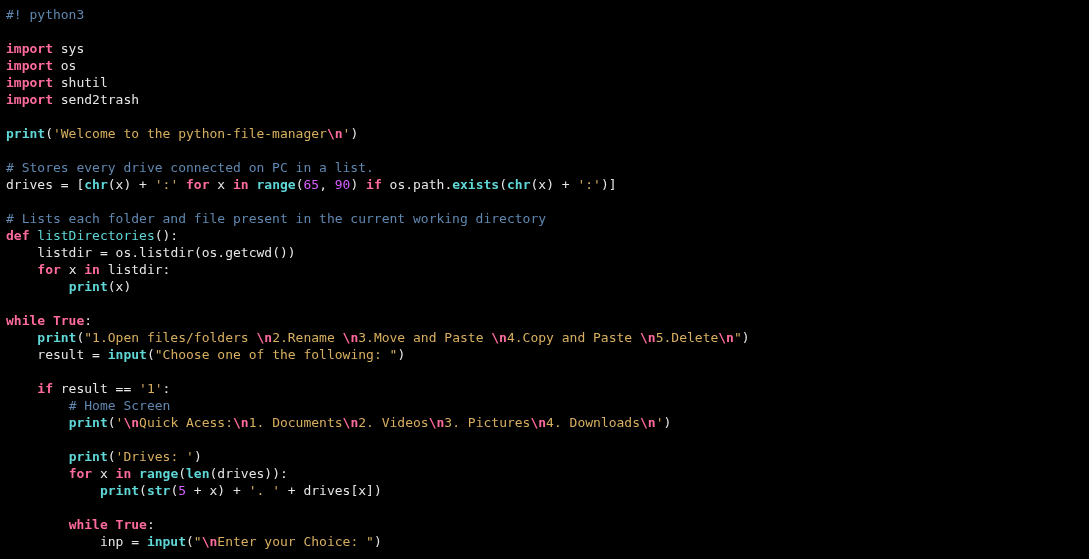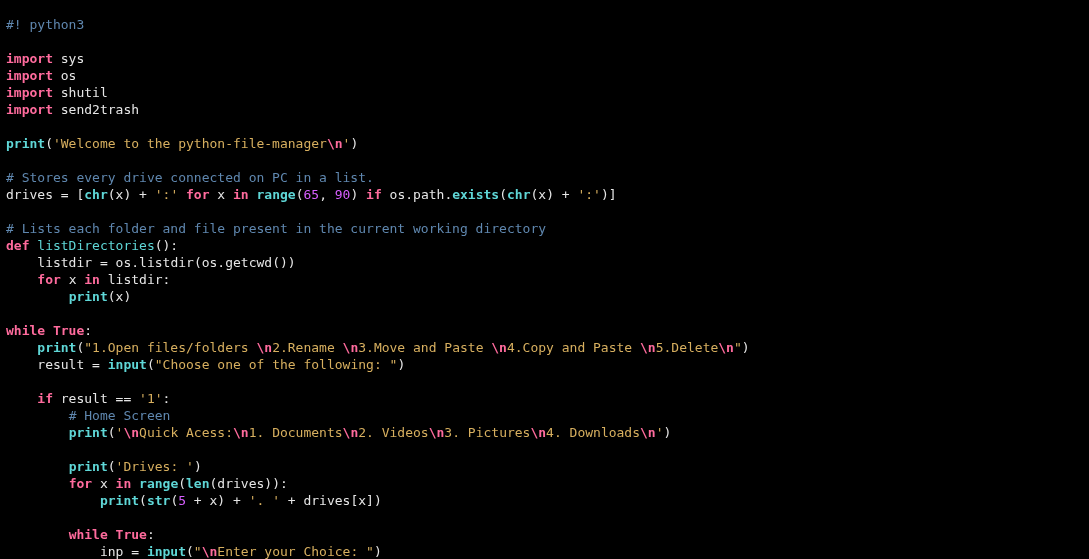--- a/index.html
+++ b/index.html
@@ -1,17 +1,17 @@
 <!DOCTYPE html>
 <html><head>
 <meta charset="utf-8">
 <style>
   html,body{margin:0;padding:0;background:#000;width:1089px;height:559px;overflow:hidden}
   pre.code{
-    margin:0;padding:16px 6px 0 6px;
+    margin:0;padding:6px 6px 0 6px;
     font-family:Consolas,Menlo,"DejaVu Sans Mono",monospace;
     font-size:13px;line-height:17px;white-space:pre;
     color:#e6e6e6;background:#000;
   }
   .kw{color:#ff6b9d;font-weight:bold}   
   .kw2{color:#ff6b9d;font-weight:bold}  
   .fn{color:#5fd7d7;font-weight:bold}   
   .def{color:#5fd7d7}                   
   .str{color:#d7af5f}                   
   .esc{color:#ff6b9d;font-weight:bold}  

